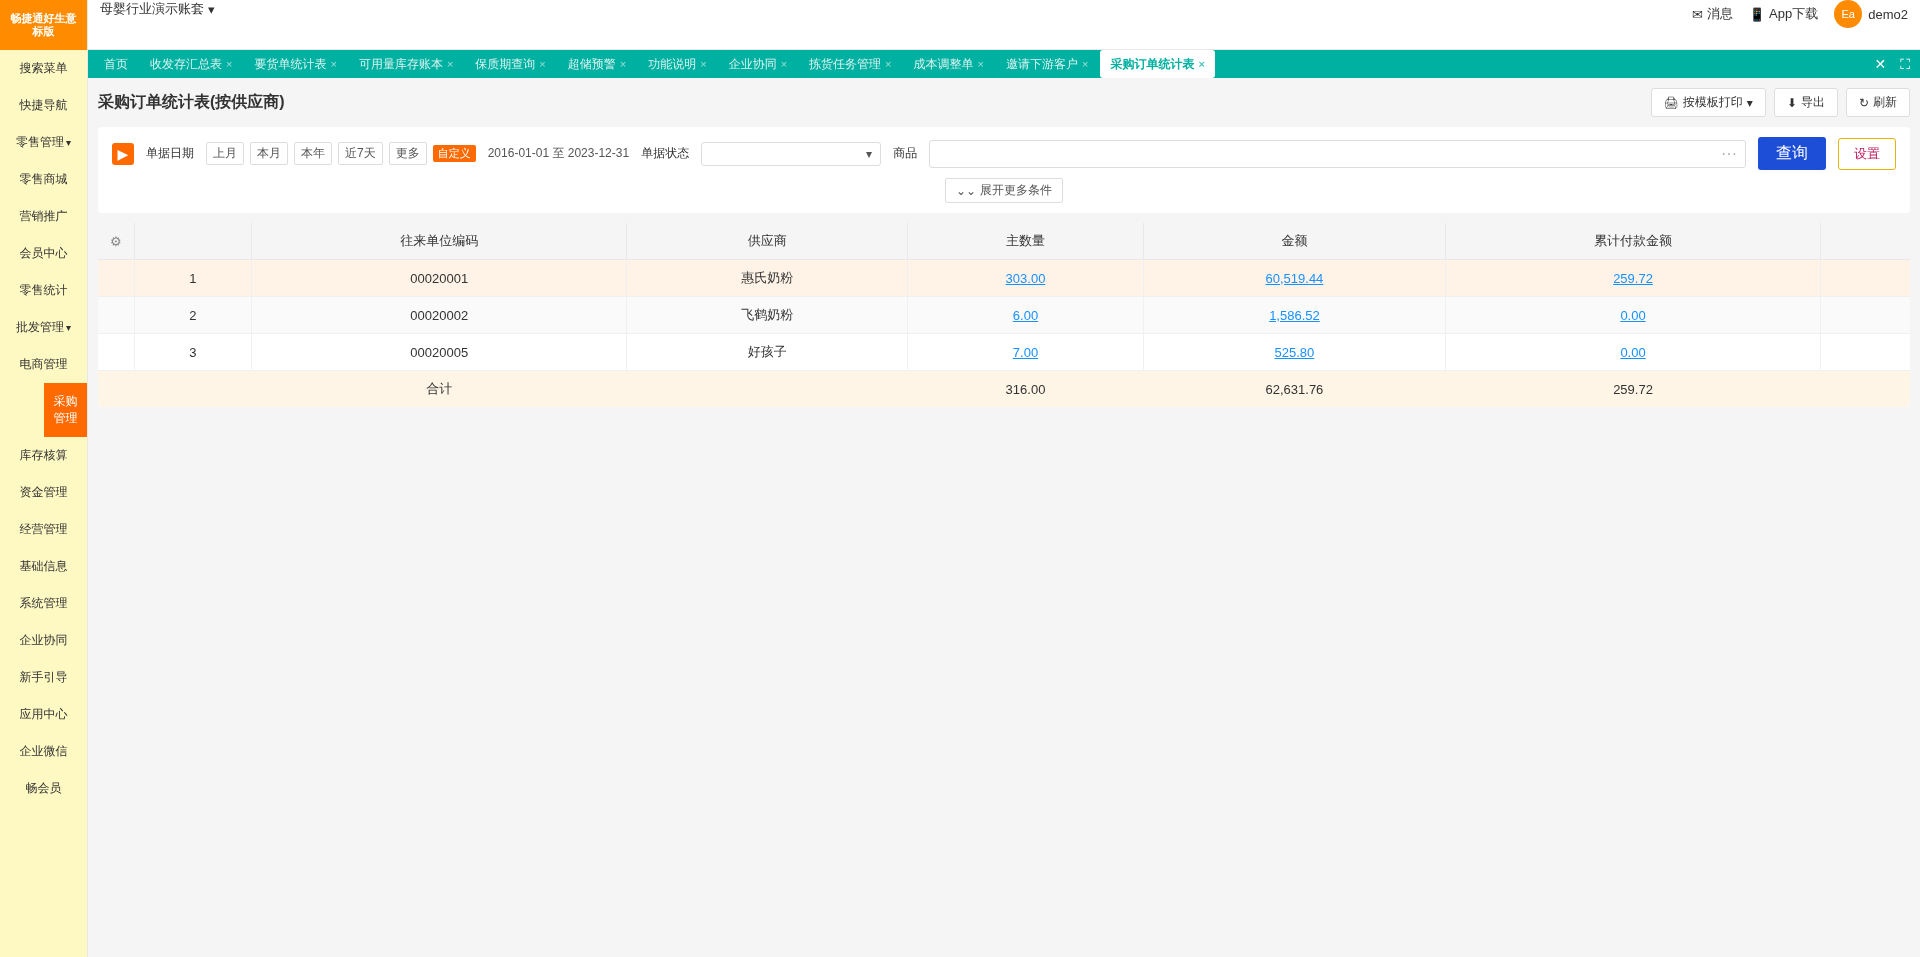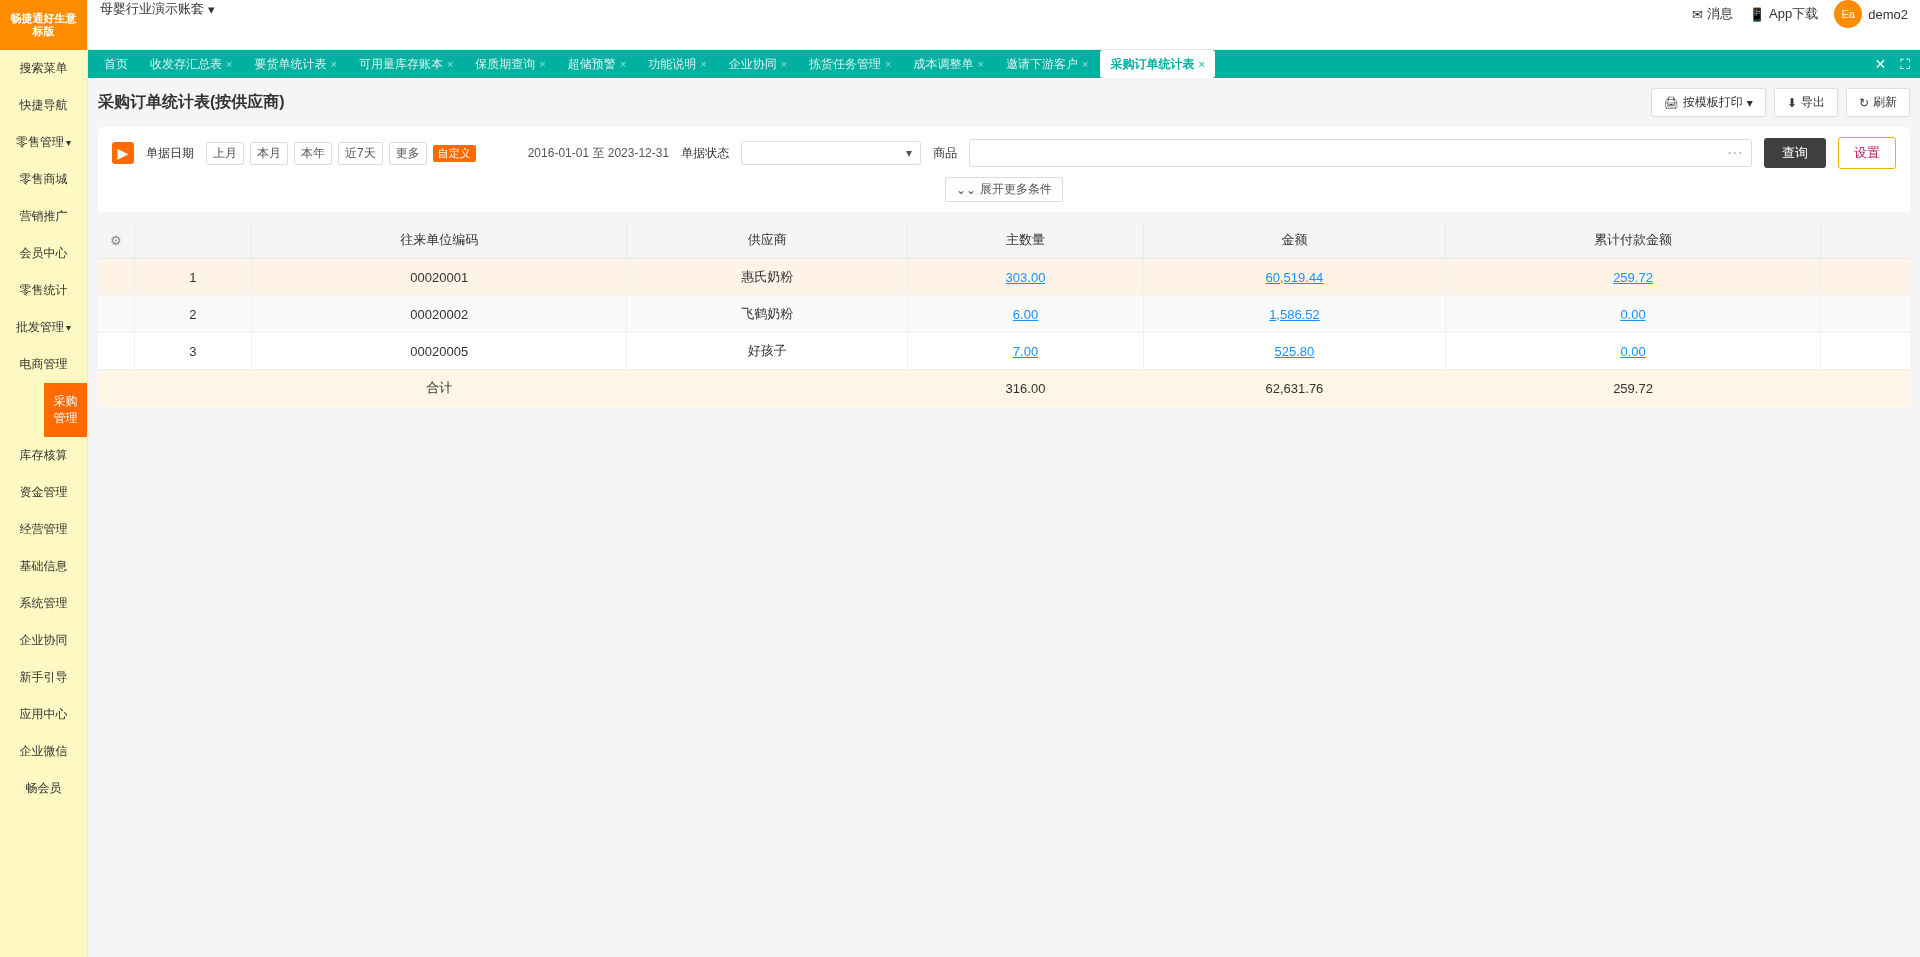--- a/index.html
+++ b/index.html
@@ -297,27 +297,27 @@
       min-width: 220px;
       cursor: pointer;
       font-size: 12px;
       color: #aaa;
       background: #fff;
       gap: 4px;
       flex: 1;
     }
     .filter-goods-dots { margin-left: auto; font-size: 16px; color: #aaa; }
     .btn-query {
-      background: #404040;
+      background: #1d4ed8;
       color: #fff;
       border: none;
       border-radius: 3px;
       padding: 6px 18px;
       cursor: pointer;
-      font-size: 13px;
+      font-size: 16px;
       white-space: nowrap;
     }
     .btn-settings {
       background: #fff;
       color: #be185d;
       border: 1px solid #eab308;
       border-radius: 3px;
       padding: 6px 15px;
       cursor: pointer;
       font-size: 13px;
@@ -596,21 +596,21 @@
 
         <span class="filter-label">单据日期</span>
         <div class="filter-dates">
           <button class="filter-date-btn">上月</button>
           <button class="filter-date-btn">本月</button>
           <button class="filter-date-btn">本年</button>
           <button class="filter-date-btn">近7天</button>
           <button class="filter-date-btn">更多</button>
           <span class="filter-custom-badge">自定义</span>
         </div>
-        <div style="display:flex;flex-direction:column;gap:2px;margin-left:40px;">
+        <div style="display:flex;flex-direction:column;gap:2px;">
           <span class="filter-date-range">2016-01-01 至 2023-12-31</span>
         </div>
 
         <span class="filter-label">单据状态</span>
         <div class="filter-select">
           <span style="flex:1;"></span>
           <span class="filter-select-arrow">▾</span>
         </div>
 
         <span class="filter-label">商品</span>

